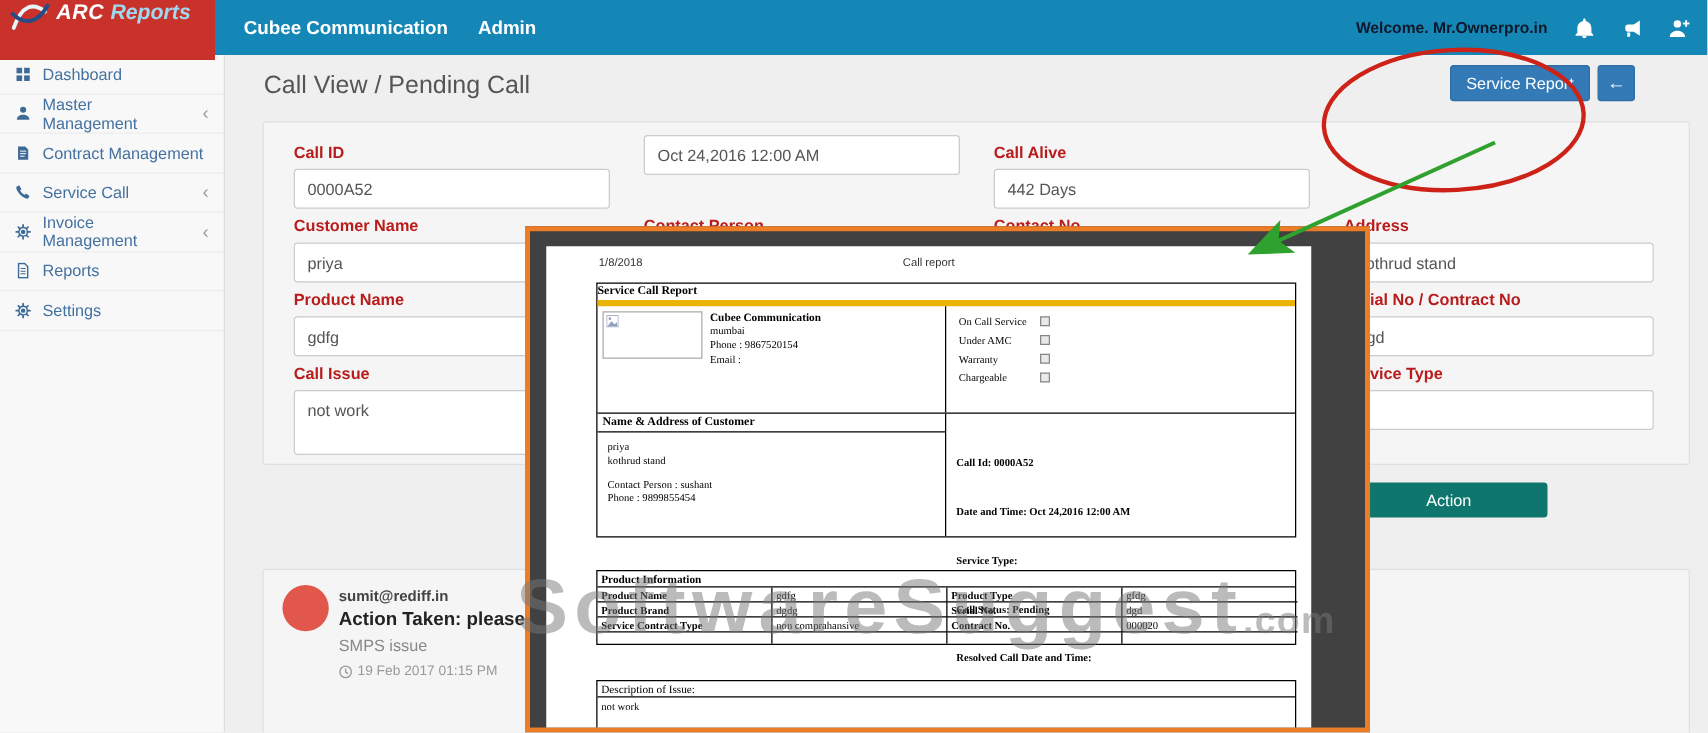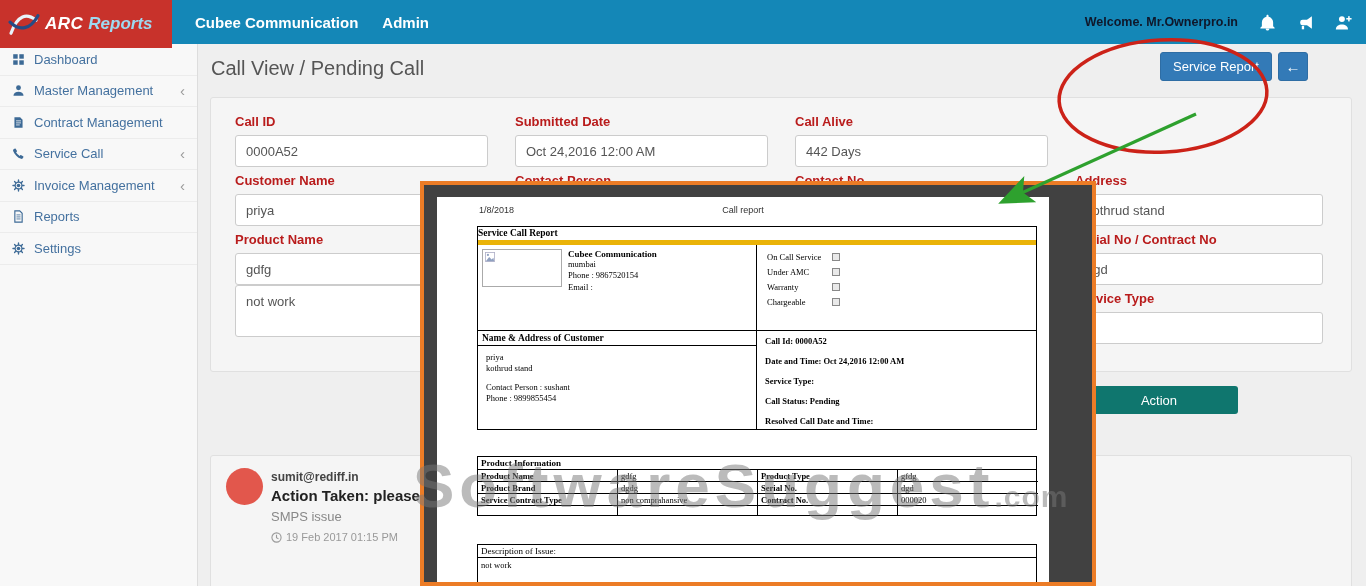--- a/index.html
+++ b/index.html
@@ -2,31 +2,31 @@
 <html><head>
 <meta charset="utf-8">
 <style>
   * { margin:0; padding:0; box-sizing:border-box; }
   html,body { width:1366px; height:586px; overflow:hidden; background:#efefef;
               font-family:"Liberation Sans","DejaVu Sans",sans-serif; position:relative; }
 
   
   .navbar { position:absolute; top:0; left:0; width:1366px; height:44px; background:#1487b7; z-index:10; }
   .logo-block { position:absolute; top:0; left:0; width:172px; height:48px; background:#c8322b;
-                display:flex; align-items:center; padding-left:8px; gap:5px; z-index:11; cursor:pointer; }
+                display:flex; align-items:flex-start; padding-left:8px; gap:5px; z-index:11; cursor:pointer; }
   .brand-arc { color:#fff; font-weight:bold; font-style:italic; font-size:17px; letter-spacing:.5px; }
   .brand-prolite { color:#9ed9f0; font-weight:bold; font-style:italic; font-size:17px; }
   .nav-menu { position:absolute; left:195px; top:0; height:44px; display:flex; align-items:center; gap:24px; }
   .nav-item { color:#fff; font-weight:bold; font-size:15px; cursor:pointer; white-space:nowrap; }
   .nav-right { position:absolute; right:14px; top:0; height:44px; display:flex; align-items:center; gap:21px; }
   .welcome { color:#0f172a; font-size:12.5px; font-weight:bold; cursor:pointer; }
   .nav-ico { width:17px; height:17px; fill:#fff; cursor:pointer; }
 
   
-  .sidebar { position:absolute; top:44px; left:0; width:198px; height:542px; background:#f8f8f8;
+  .sidebar { position:absolute; top:44px; left:0; width:180px; height:542px; background:#f8f8f8;
              border-right:1px solid #ddd; z-index:5; }
   .side-item { display:flex; align-items:center; height:31.5px; padding:0 12px; gap:9px;
                border-bottom:1px solid #ececec; color:#44719f; font-size:13px; cursor:pointer; }
   .side-item svg { width:13px; height:13px; flex:none; color:#3d6a96; }
   .side-chevron { margin-left:auto; color:#9a9a9a; font-size:15px; line-height:1; }
 
   
   .page-title { position:absolute; left:211px; top:57px; font-size:20px; color:#555; z-index:6; }
   .btn-service-report { position:absolute; left:1160px; top:52px; height:29px; padding:0 12px;
                         background:#337ab7; border:1px solid #2e6da4; border-radius:3px; color:#fff;
@@ -80,21 +80,21 @@
   .co-line { font-size:8.5px; line-height:1.35; }
   .opt-col { padding:7px 0 0 10px; }
   .opt-row { display:flex; align-items:center; height:9px; margin-bottom:6px; font-size:8.5px; }
   .opt-row span { width:65px; display:inline-block; }
   .chk { width:8px; height:8px; border:1px solid #888; background:#e9e9e9; display:inline-block; }
   .rpt-row2 { height:98px; }
   .cust-head { font-weight:bold; font-size:9.5px; padding:2px 4px; border-bottom:1px solid #000; }
   .cust-lines { padding:6px 8px; font-size:8.5px; line-height:1.3; }
   .cust-gap { margin-top:8px; }
   .call-lines { padding:5px 8px; }
-  .call-line { font-size:8.5px; font-weight:bold; margin-bottom:10px; }
+  .call-line { font-size:8.5px; font-weight:bold; margin-bottom:10px;margin-top:29px; }
   .prod-table { margin:26px 12px 0 40px; border:1px solid #000; }
   .prod-head { font-weight:bold; font-size:9px; padding:1px 3px; border-bottom:1px solid #000; }
   .prod-row { display:grid; grid-template-columns:140px 140px 140px 140px; }
   .prod-row > div { font-size:8.5px; padding:1px 3px; border-right:1px solid #000; border-bottom:1px solid #000; height:12px; overflow:hidden; }
   .prod-row > div:last-child { border-right:none; }
   .prod-row.last > div { border-bottom:none; height:9px; }
   .prod-lbl { font-weight:bold; }
   .desc-table { margin:28px 12px 0 40px; border:1px solid #000; }
   .desc-head { font-weight:normal; font-size:9px; padding:1px 3px; border-bottom:1px solid #000; }
   .desc-body { font-size:8.5px; padding:2px 3px; height:26px; }
@@ -225,21 +225,20 @@
     <span>←</span>
   </div>
 
 <div class="form-panel">
   <div class="field-grid">
     <div class="field">
       <label>Call ID</label>
       <input value="0000A52" style="">
     </div>
     <div class="field">
-      <label>Submitted Date</label>
       <input value="Oct 24,2016 12:00 AM" style="">
     </div>
     <div class="field">
       <label>Call Alive</label>
       <input value="442 Days" style="">
     </div>
     <div></div>
 
     <div class="field">
       <label>Customer Name</label>
@@ -263,20 +262,21 @@
       <input value="gdfg" style="">
     </div>
     <div></div>
     <div></div>
     <div class="field">
       <label>Serial No / Contract No</label>
       <input value="dgd" style="">
     </div>
 
     <div class="field">
+      <label>Call Issue</label>
       <textarea style="">not work</textarea>
     </div>
     <div></div>
     <div></div>
     <div class="field">
       <label>Service Type</label>
       <input value="" style="">
     </div>
   </div>
 </div>

